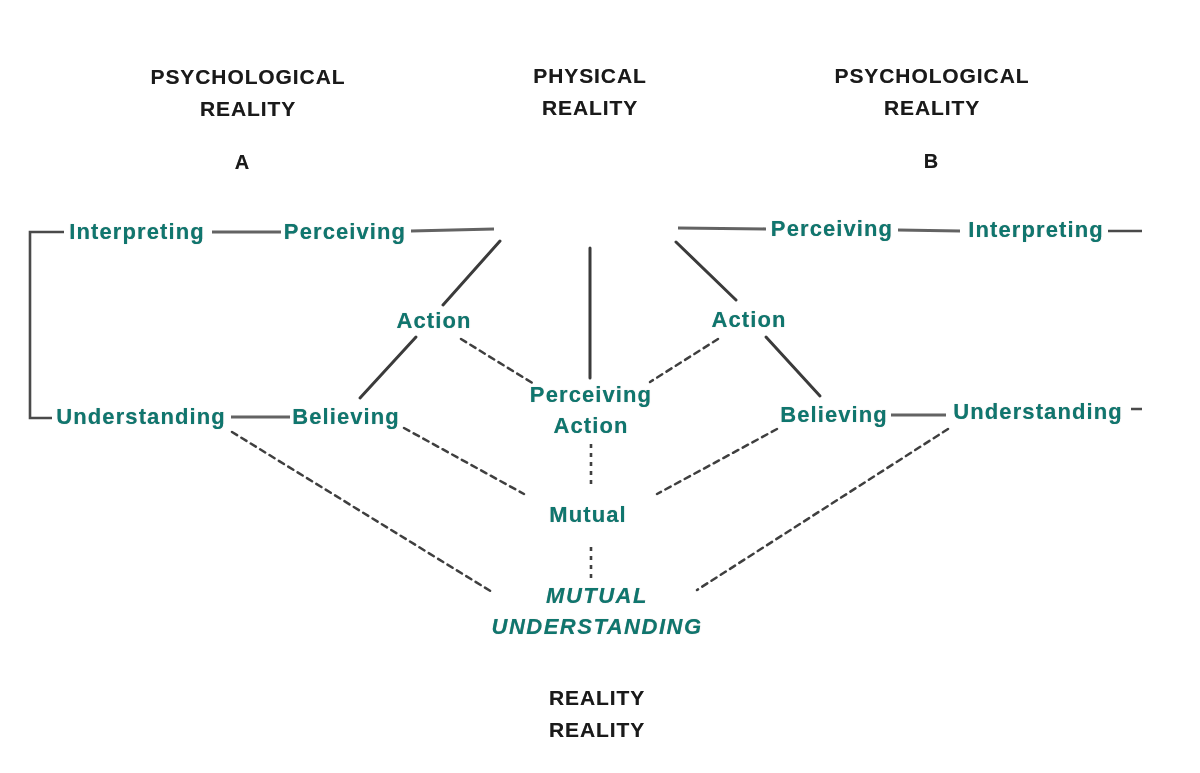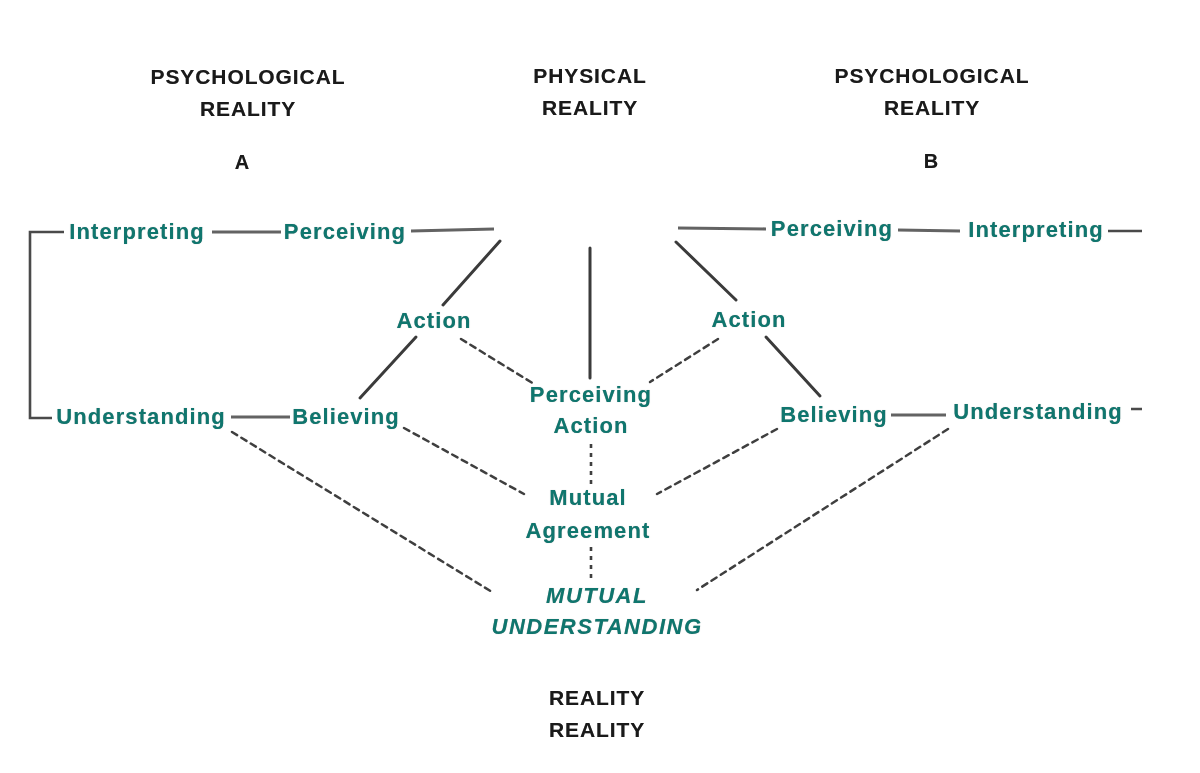--- a/index.html
+++ b/index.html
@@ -150,21 +150,20 @@
     <div>Action</div>
   </div>
 
   <div class="lbl" id="n-understanding-a">Understanding</div>
   <div class="lbl" id="n-believing-a">Believing</div>
   <div class="lbl" id="n-believing-b">Believing</div>
   <div class="lbl" id="n-understanding-b">Understanding</div>
 
   <div class="lbl two-line" id="n-agreement">
     <div>Mutual</div>
-    <div>Agreement</div>
   </div>
 
   <div class="lbl two-line italic-caps" id="n-mutual">
     <div>MUTUAL</div>
     <div>UNDERSTANDING</div>
   </div>
 
   <div class="hdr" id="h-social">
     <div>REALITY</div>
     <div>REALITY</div>

